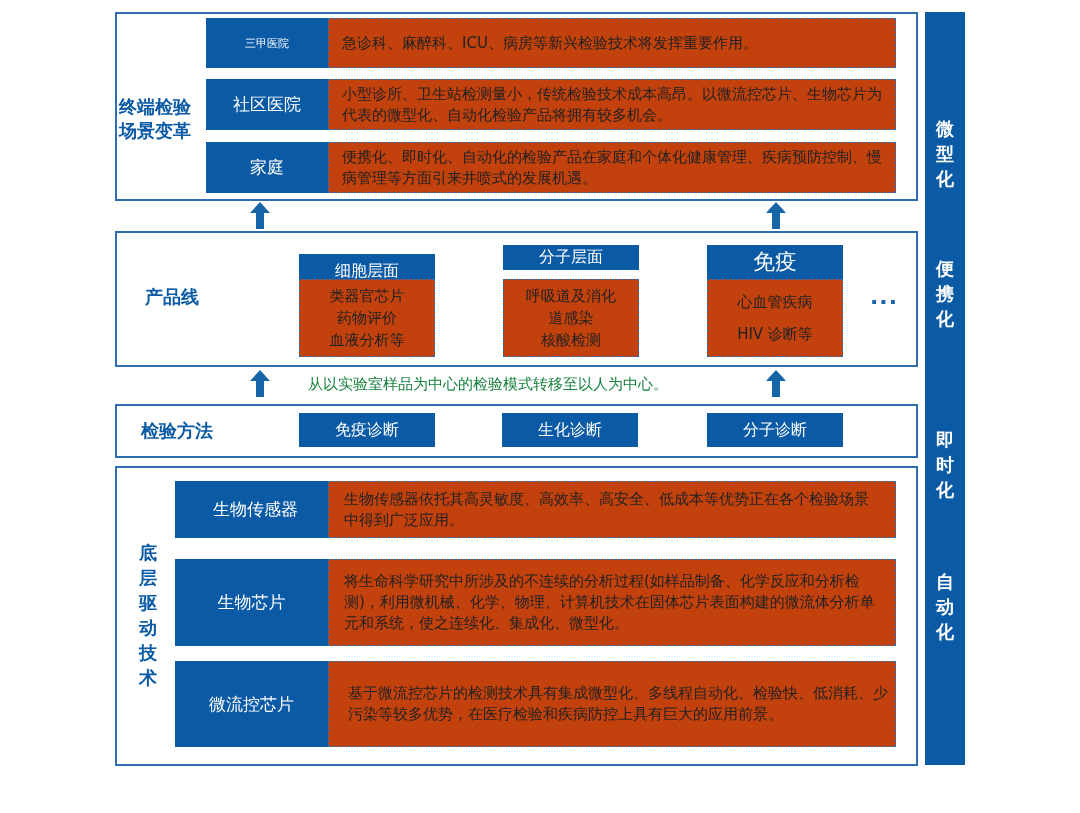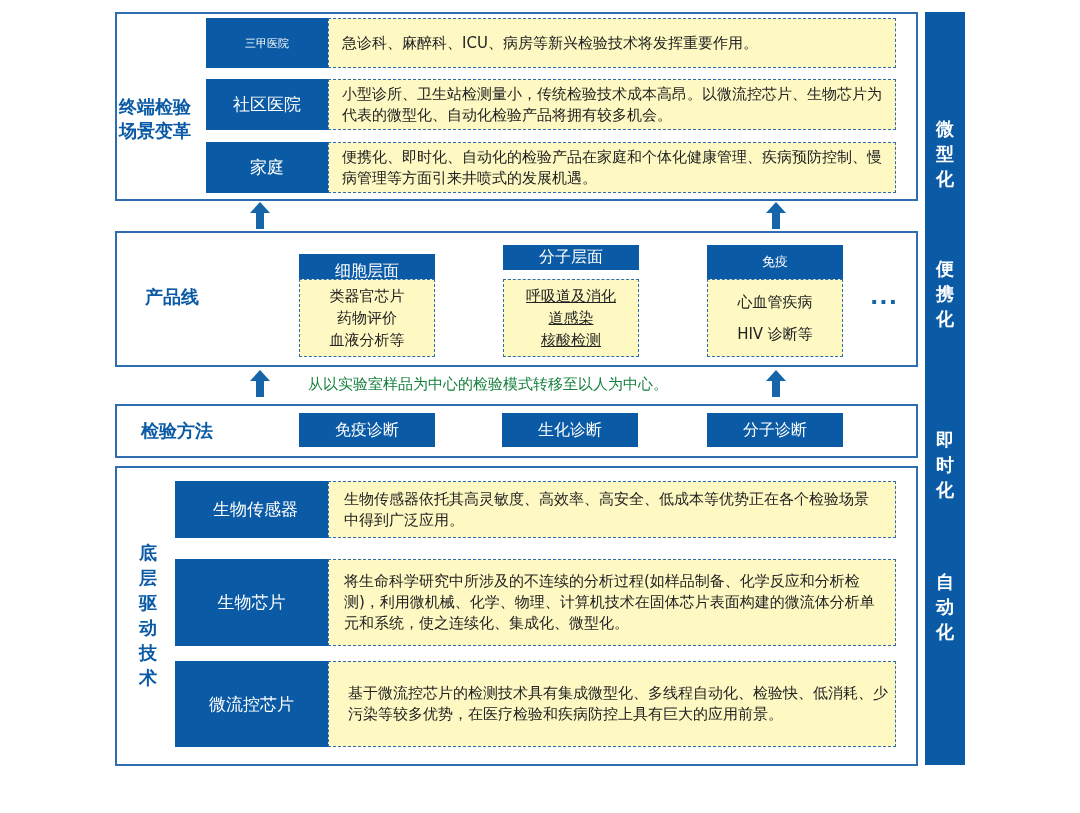--- a/index.html
+++ b/index.html
@@ -1,21 +1,21 @@
 <!DOCTYPE html>
 <html><head>
 <meta charset="utf-8">
 <style>
   html, body { margin: 0; padding: 0; background: #ffffff; }
   body { width: 1080px; height: 813px; position: relative; overflow: hidden;
          font-family: "DejaVu Sans", "Liberation Sans", sans-serif; color: #222; }
   .panel { position: absolute; border: 2px solid #2e6db0; box-sizing: border-box; background: #fff; }
   .blue { background: #0a5aa5; color: #fff; display: flex; align-items: center; justify-content: center;
           position: absolute; box-sizing: border-box; }
-  .dash { position: absolute; border: 1.5px dashed #2e6db0; box-sizing: border-box; background: #fef9c3; }
+  .dash { position: absolute; border: 1.5px dashed #2e6db0; box-sizing: border-box; background: #c2410c; }
   .desc { position: absolute; font-size: 15px; line-height: 21px; color: #222; display: flex; align-items: center; }
   .sec-title { position: absolute; color: #0a5aa5; font-weight: bold; font-size: 18px; line-height: 24px; }
   .vtitle { position: absolute; color: #0a5aa5; font-weight: bold; font-size: 18px; line-height: 25px; width: 24px; text-align: center; }
   .arrow { position: absolute; width: 20px; height: 27px; }
   .side-bar { position: absolute; left: 925px; top: 12px; width: 40px; height: 753px; background: #0a5aa5; }
   .side-word { position: absolute; left: 0; width: 40px; color: #fff; font-weight: bold; font-size: 18px; line-height: 25px; text-align: center; }
   .card-body { font-size: 15px; line-height: 22px; text-align: center; color: #222; display: flex; flex-direction: column; align-items: center; justify-content: center; }
 </style>
 </head>
 <body>
@@ -59,27 +59,27 @@
 </div>
 <div class="dash card-body" style="left:299px; top:279px; width:136px; height:78px;">
   <div>类器官芯片</div>
   <div>药物评价</div>
   <div>血液分析等</div>
 </div>
 
 <div class="blue" style="left:503px; top:245px; width:136px; height:25px; font-size:16px;">
   <span>分子层面</span>
 </div>
-<div class="dash card-body" style="left:503px; top:279px; width:136px; height:78px;text-decoration:underline;">
+<div class="dash card-body" style="left:503px; top:279px; width:136px; height:78px;">
   <div>呼吸道及消化</div>
   <div>道感染</div>
   <div>核酸检测</div>
 </div>
 
-<div class="blue" style="left:707px; top:245px; width:136px; height:34px; font-size:13px;">
+<div class="blue" style="left:707px; top:245px; width:136px; height:34px; font-size:22px;">
   <span>免疫</span>
 </div>
 <div class="dash card-body" style="left:707px; top:279px; width:136px; height:78px; line-height:32px;">
   <div>心血管疾病</div>
   <div>HIV 诊断等</div>
 </div>
 
 <div style="position:absolute; left:870px; top:289px; font-size:22px; font-weight:bold; color:#1565a8; letter-spacing:1px;">···</div>
 
 <svg class="arrow" style="left:250px; top:370px;" viewBox="0 0 20 27">

